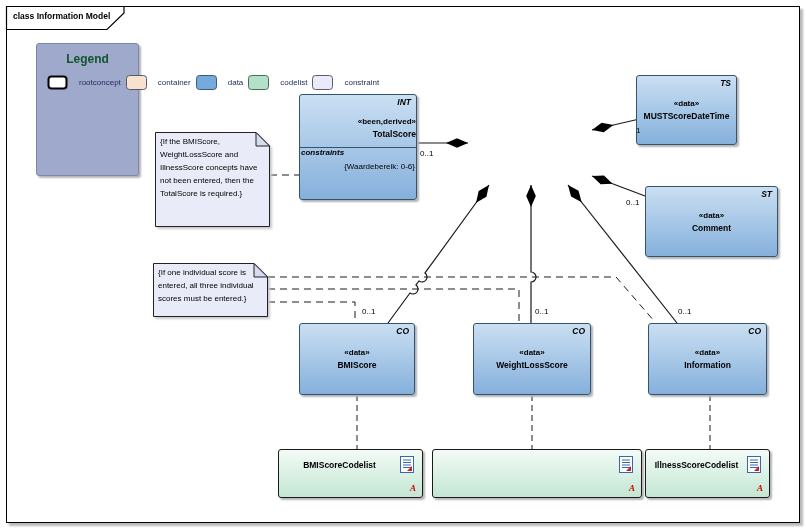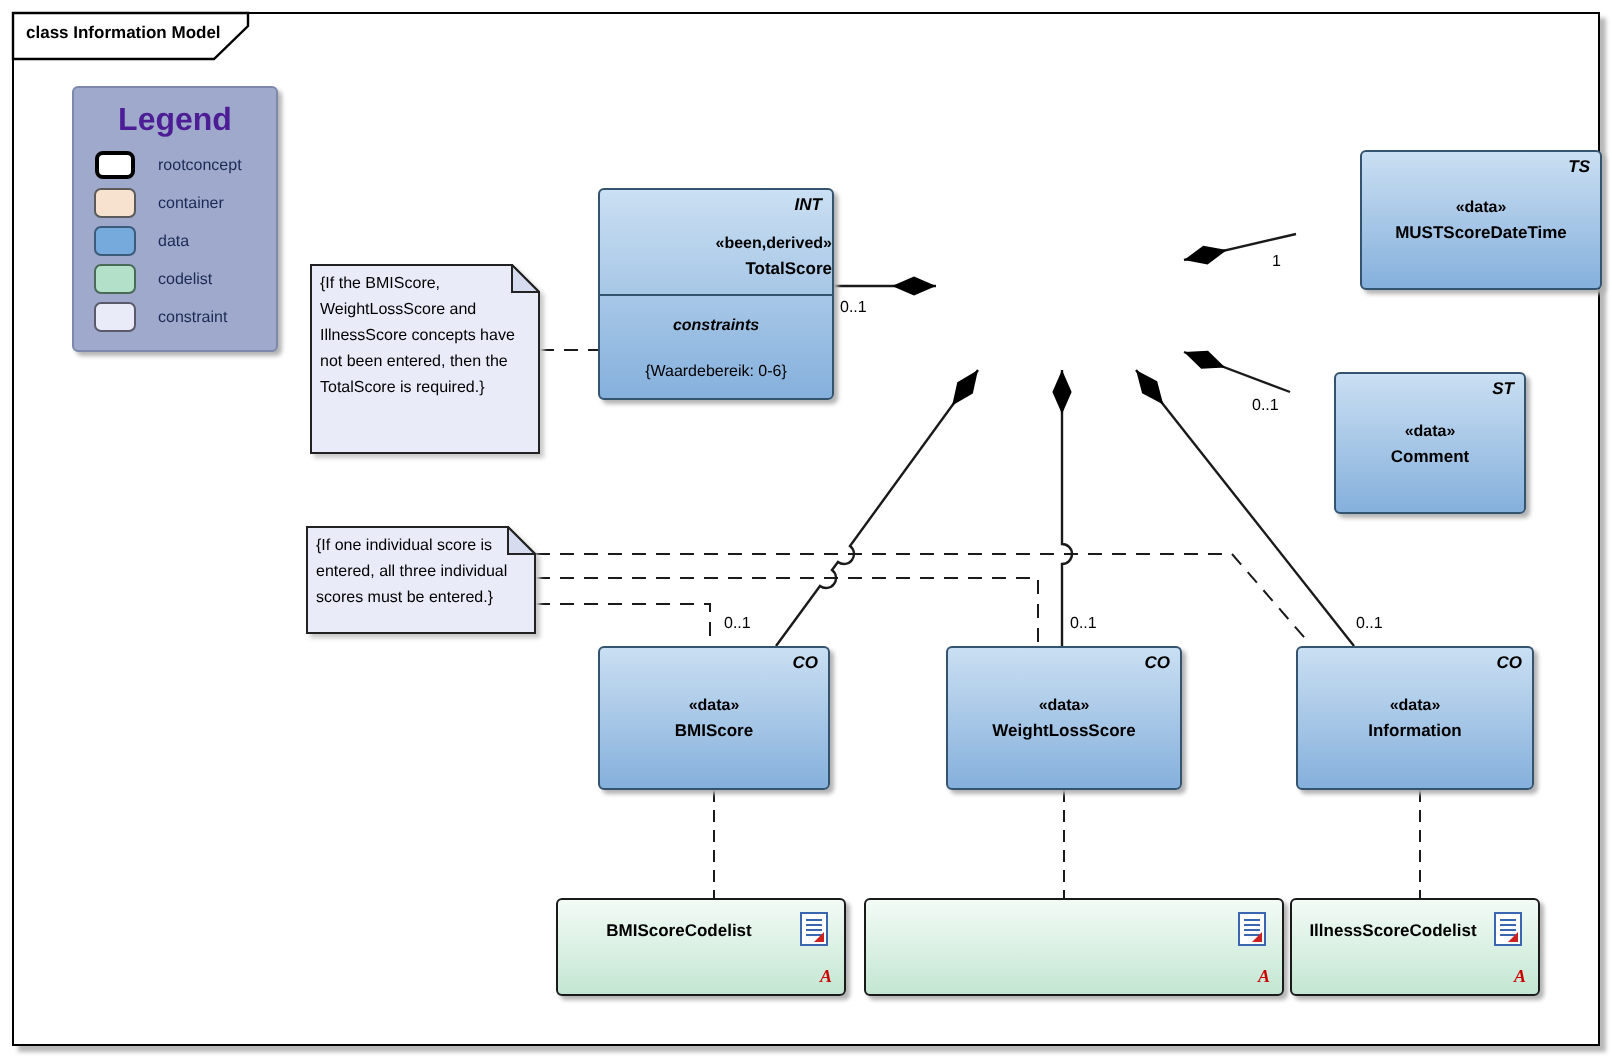--- a/index.html
+++ b/index.html
@@ -16,23 +16,23 @@
     position:absolute;left:13px;top:11px;z-index:3;
     font-size:8.5px;font-weight:bold;white-space:nowrap;
   }
   
   .legend{
     position:absolute;left:36px;top:43px;width:101px;height:131px;z-index:2;
     background:#9fa9cc;border:1px solid #7d88ad;border-radius:3px;
     box-shadow:2px 2px 2px #b5b5b5;
   }
   .legend-title{
-    text-align:center;margin-top:8px;font-size:16px;font-weight:bold;color:#4c1d95;
-  }
-  .legend-items{position:absolute;left:10px;top:31px;display:flex;flex-direction:column;gap:5px;}
+    text-align:center;margin-top:8px;font-size:12px;font-weight:bold;color:#14532d;
+  }
+  .legend-items{position:absolute;left:10px;top:31px;display:flex;flex-direction:row;gap:5px;}
   .legend-item{display:flex;align-items:center;height:14px;}
   .legend-item svg{display:block;}
   .legend-label{margin-left:11px;font-size:8px;color:#1b2a55;}
   
   .cbox{
     position:absolute;z-index:2;box-sizing:border-box;
     border:1px solid #33536f;border-radius:3px;
     background:linear-gradient(#cadff2,#85b0dc);
     box-shadow:2px 2px 2px #b3b3b3;text-align:center;
     display:flex;flex-direction:column;justify-content:center;
@@ -44,21 +44,21 @@
     box-shadow:2px 3px 3px #9c9c9c;text-align:center;
     display:flex;flex-direction:column;justify-content:center;
   }
   .type-code{position:absolute;top:2px;right:5px;font-size:8.5px;font-style:italic;font-weight:bold;}
   .stereo{font-size:8px;font-weight:bold;}
   .cname{font-size:8.5px;font-weight:bold;margin-top:3px;}
   .compartment-top{
     position:relative;height:53px;box-sizing:border-box;border-bottom:1px solid #33536f;
     display:flex;flex-direction:column;justify-content:flex-end;padding-bottom:8px;text-align:right;
   }
-  .compartment-bottom{flex:1;display:flex;flex-direction:column;justify-content:center;}
+  .compartment-bottom{flex:1;display:flex;flex-direction:row;justify-content:center;}
   .constraints-label{font-size:8px;font-style:italic;font-weight:bold;}
   .constraint-value{font-size:8px;margin-top:14px;}
   
   .clbox{
     position:absolute;z-index:2;box-sizing:border-box;
     border:1px solid #1a1a1a;border-radius:3px;
     background:linear-gradient(#f3fbf6,#c3e6d2);
     box-shadow:2px 2px 2px #b3b3b3;
     text-decoration:underline;
   }
@@ -181,27 +181,27 @@
       <div class="stereo">«been,derived»</div>
       <div class="cname">TotalScore</div>
     </div>
     <div class="compartment-bottom">
       <div class="constraints-label">constraints</div>
       <div class="constraint-value">{Waardebereik: 0-6}</div>
     </div>
   </div>
 
 
-  <div class="cbox" style="left:680px;top:75px;width:121px;height:70px">
+  <div class="cbox" style="left:636px;top:75px;width:101px;height:70px">
     <span class="type-code">TS</span>
     <div class="stereo">«data»</div>
     <div class="cname">MUSTScoreDateTime</div>
   </div>
 
-  <div class="cbox" style="left:667px;top:186px;width:96px;height:71px">
+  <div class="cbox" style="left:645px;top:186px;width:133px;height:71px">
     <span class="type-code">ST</span>
     <div class="stereo">«data»</div>
     <div class="cname">Comment</div>
   </div>
 
   <div class="cbox" style="left:299px;top:323px;width:116px;height:72px">
     <span class="type-code">CO</span>
     <div class="stereo">«data»</div>
     <div class="cname">BMIScore</div>
   </div>

